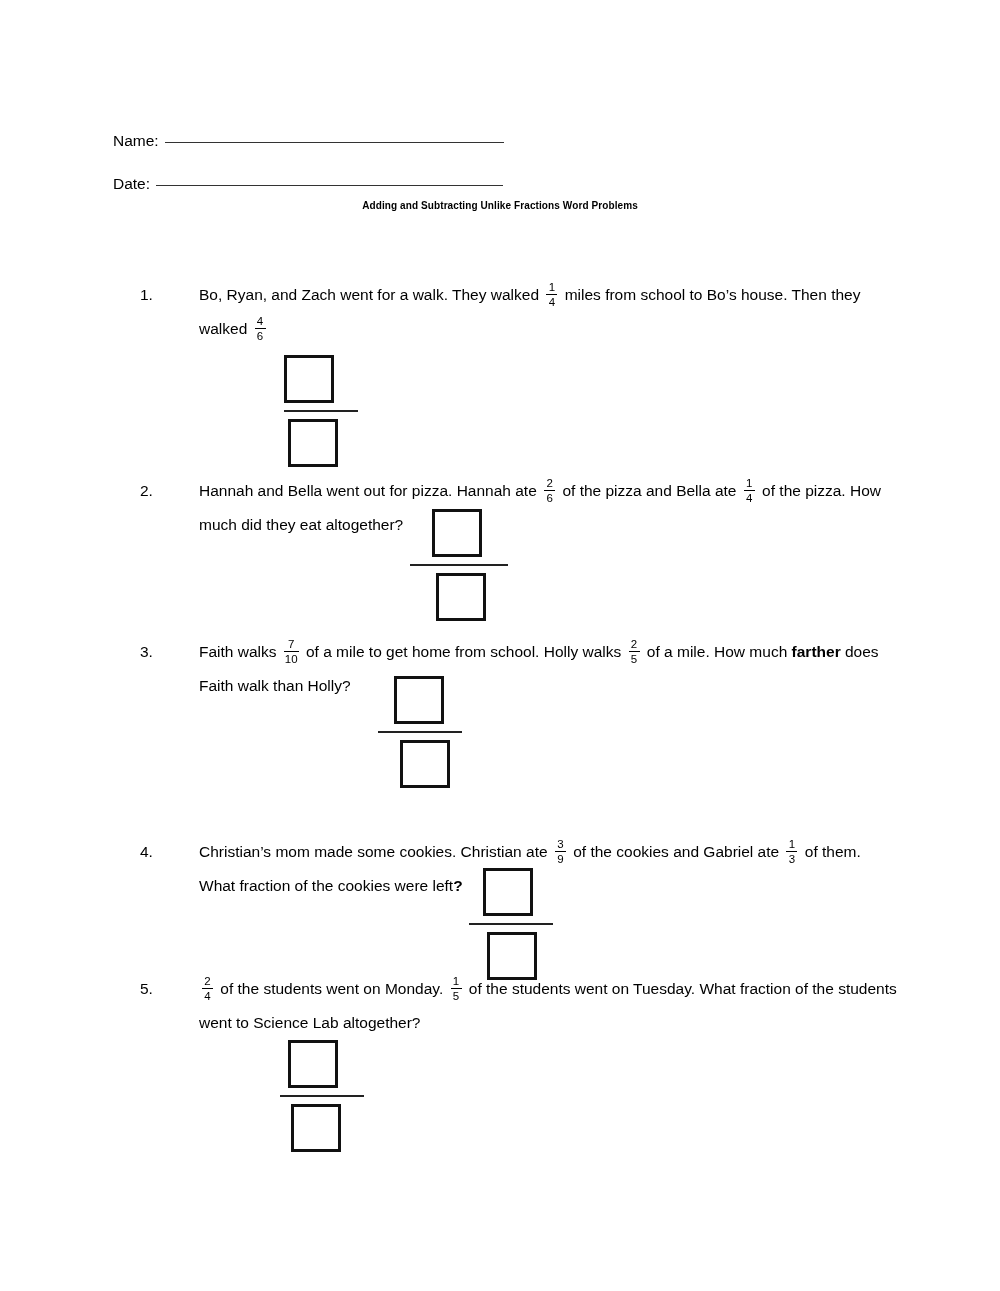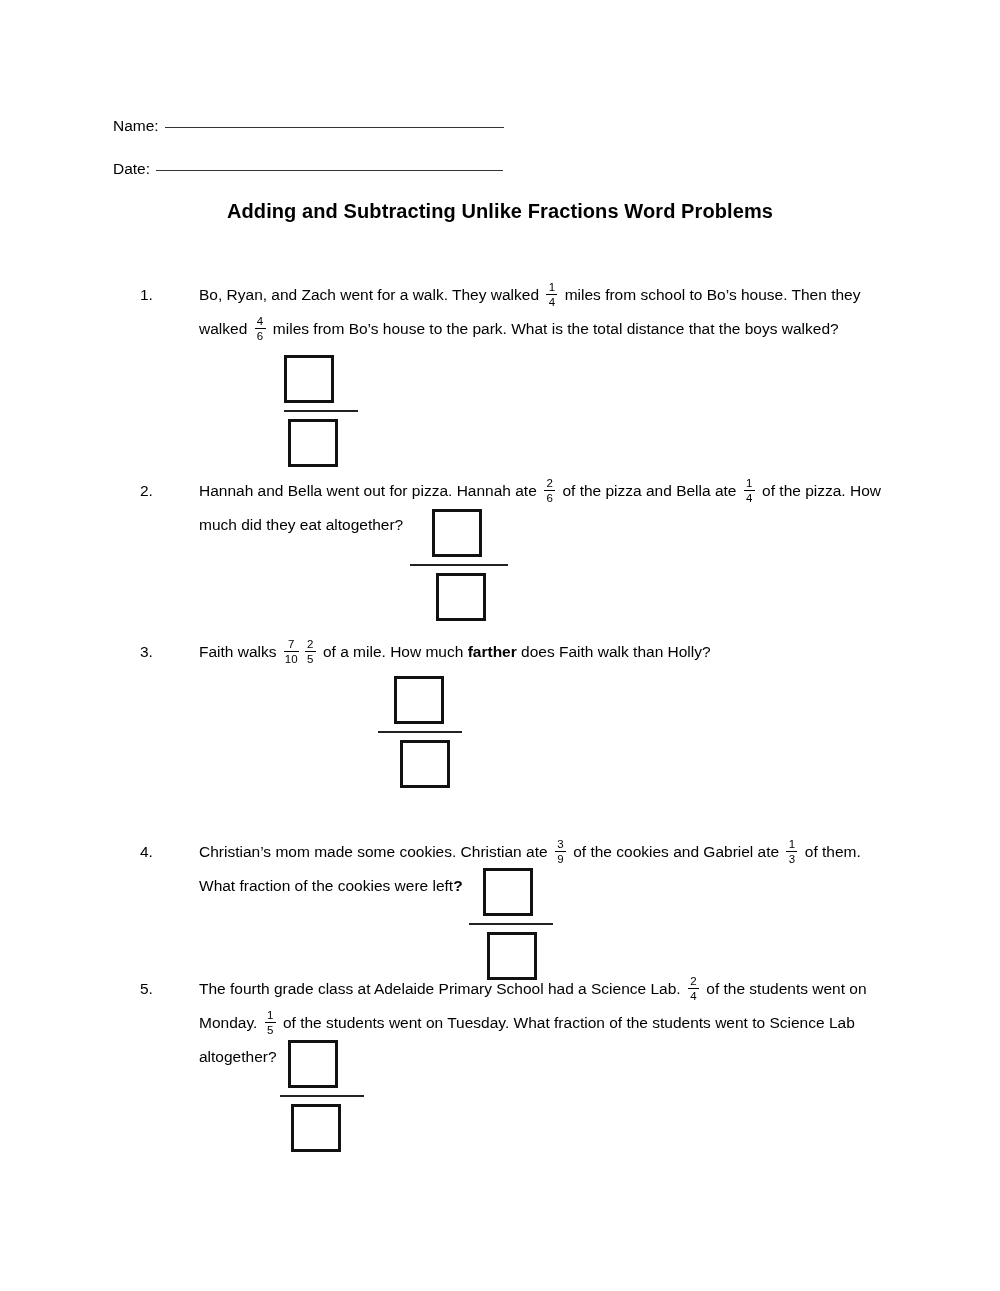--- a/index.html
+++ b/index.html
@@ -27,38 +27,38 @@
   
   .field-row {
     position: absolute;
     display: flex;
     align-items: baseline;
     font-size: 15.5px;
     white-space: nowrap;
   }
   .field-name { position: absolute; left: 113px; top: 117px; }
   .field-date { position: absolute; left: 113px; top: 160px; }
-  .field-label { margin-right: 6px; }
+  .field-label { margin-right: 6px; margin-top: 15px; }
   .field-rule {
     display: inline-block;
     width: 339px;
     border-bottom: 1.3px solid #333;
     height: 1px;
     transform: translateY(-3px);
   }
   .field-date .field-rule { width: 347px; }
 
   
   .worksheet-title {
     position: absolute;
     left: 0;
     top: 200px;
     width: 1000px;
     text-align: center;
-    font-size: 20px;
+    font-size: 10px;
     font-weight: bold;
     letter-spacing: 0.1px;
   }
 
   
   .problem {
     position: absolute;
     left: 140px;
     width: 760px;
   }
@@ -142,21 +142,21 @@
         <div class="problem-head">
           <span class="problem-number">1.</span>
           <span class="problem-text"><span>Bo, Ryan, and Zach went for a walk. They walked </span><span class="frac">
               <span class="num">1</span>
               <span class="bar"></span>
               <span class="den">4</span>
             </span><span> miles from school to Bo’s house. Then they walked </span><span class="frac">
               <span class="num">4</span>
               <span class="bar"></span>
               <span class="den">6</span>
-            </span><span> miles from Bo’s house to the park. What is the total distance that the boys walked?</span></span>
+            </span></span>
         </div>
       </div>
       <div class="problem" style="top: 474px;">
         <div class="problem-head">
           <span class="problem-number">2.</span>
           <span class="problem-text"><span>Hannah and Bella went out for pizza. Hannah ate </span><span class="frac">
               <span class="num">2</span>
               <span class="bar"></span>
               <span class="den">6</span>
             </span><span> of the pizza and Bella ate </span><span class="frac">
@@ -166,21 +166,21 @@
             </span><span> of the pizza. How much did they eat altogether?</span></span>
         </div>
       </div>
       <div class="problem" style="top: 635px;">
         <div class="problem-head">
           <span class="problem-number">3.</span>
           <span class="problem-text"><span>Faith walks </span><span class="frac">
               <span class="num">7</span>
               <span class="bar"></span>
               <span class="den">10</span>
-            </span><span class="frac">
+            </span><span> of a mile to get home from school. Holly walks </span><span class="frac">
               <span class="num">2</span>
               <span class="bar"></span>
               <span class="den">5</span>
             </span><span> of a mile. How much </span><b>farther</b><span> does Faith walk than Holly?</span></span>
         </div>
       </div>
       <div class="problem" style="top: 835px;">
         <div class="problem-head">
           <span class="problem-number">4.</span>
           <span class="problem-text"><span>Christian’s mom made some cookies. Christian ate </span><span class="frac">
@@ -190,21 +190,21 @@
             </span><span> of the cookies and Gabriel ate </span><span class="frac">
               <span class="num">1</span>
               <span class="bar"></span>
               <span class="den">3</span>
             </span><span> of them. What fraction of the cookies were left</span><b>?</b></span>
         </div>
       </div>
       <div class="problem" style="top: 972px;">
         <div class="problem-head">
           <span class="problem-number">5.</span>
-          <span class="problem-text"><span>The fourth grade class at Adelaide Primary School had a Science Lab. </span><span class="frac">
+          <span class="problem-text"><span class="frac">
               <span class="num">2</span>
               <span class="bar"></span>
               <span class="den">4</span>
             </span><span> of the students went on Monday. </span><span class="frac">
               <span class="num">1</span>
               <span class="bar"></span>
               <span class="den">5</span>
             </span><span> of the students went on Tuesday. What fraction of the students went to Science Lab altogether?</span></span>
         </div>
       </div>

